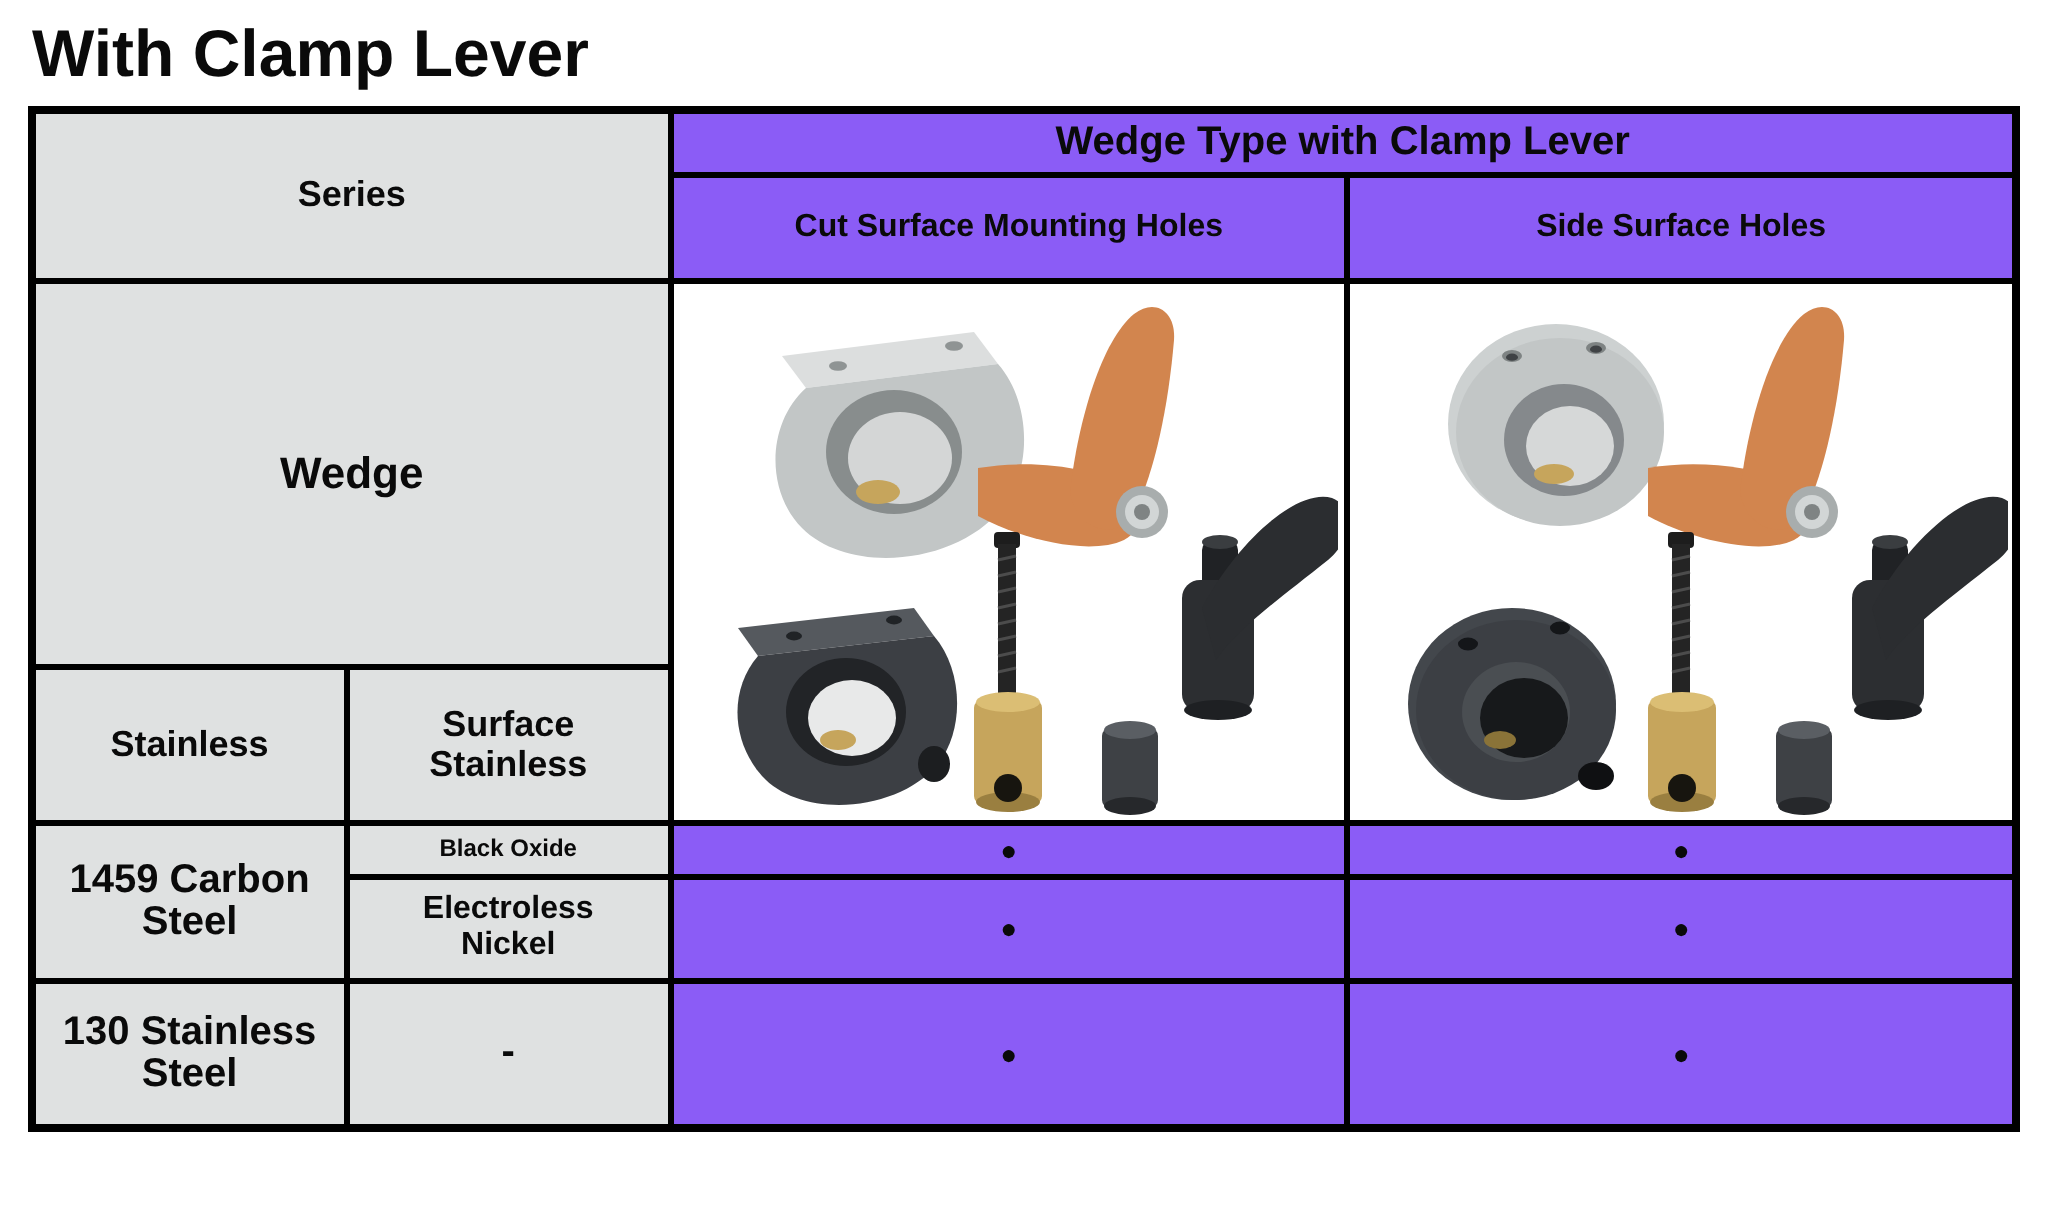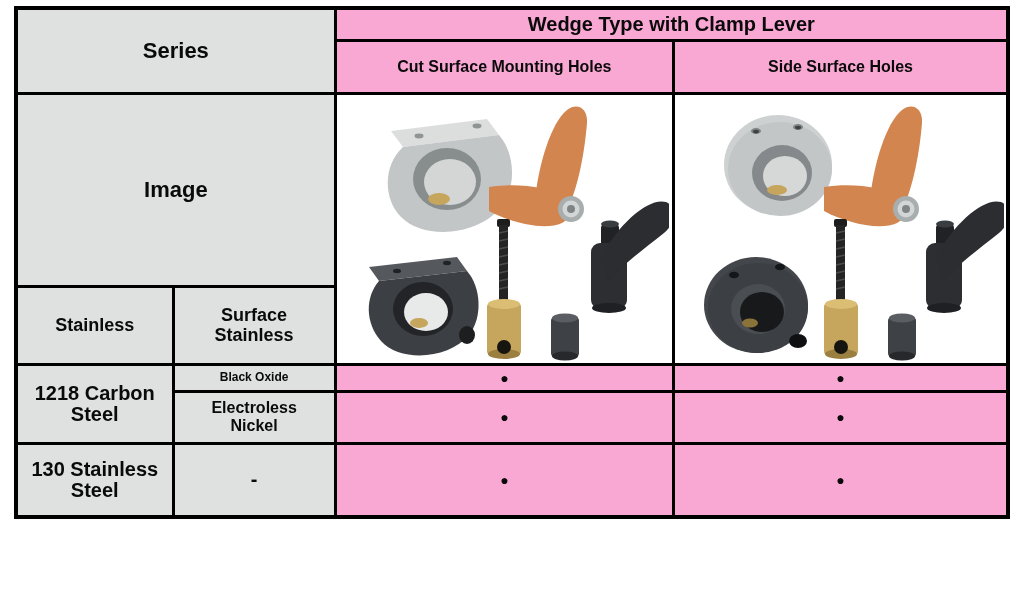--- a/index.html
+++ b/index.html
@@ -26,24 +26,24 @@
   }
   table.spec td {
     border: 3px solid #000;
     text-align: center;
     vertical-align: middle;
     font-weight: bold;
     padding: 0;
     overflow: hidden;
   }
   .bg-gray { background: #dfe1e1; }
-  .bg-blue { background: #f9a8d4; }
+  .bg-blue { background: #8b5cf6; }
   .bg-white { background: #ffffff; }
 
-  .cell-series   { font-size: 22px; }
+  .cell-series   { font-size: 18px; }
   .cell-group    { font-size: 20px; height: 32px; }
   .cell-colhead  { font-size: 16px; height: 53px; }
   .cell-imagelbl { font-size: 22px; height: 191px; }
   .cell-mathead  { font-size: 18px; height: 77px; line-height: 1.12; }
   .cell-material { font-size: 20px; line-height: 1.05; }
   .cell-treat    { font-size: 12px; line-height: 1.12; }
   .cell-treat-sm { font-size: 16px; line-height: 1.12; margin-top: 36px; }
   .row-h26 td { height: 27px; }
   .row-h50 td { height: 52px; }
   .row-h72 td { height: 74px; }
@@ -51,20 +51,21 @@
   .wrap-120 { display: inline-block; max-width: 122px; }
   .wrap-135 { display: inline-block; max-width: 135px; }
   .wrap-145 { display: inline-block; max-width: 145px; }
   .img-cell svg { display: block; margin: 0 auto; }
 </style>
 </head>
 <body>
 
 <div class="page">
 
+  <h1 class="title">With Clamp Lever</h1>
 
   <table class="spec">
     <colgroup>
       <col style="width:155px">
         <col style="width:160px">
         <col style="width:334px">
         <col style="width:330px">
     </colgroup>
     <tbody>
 
@@ -72,21 +73,21 @@
         <td colspan="2" rowspan="2" class="bg-gray cell-series">Series</td>
         <td colspan="2" class="bg-blue cell-group">Wedge Type with Clamp Lever</td>
       </tr>
 
       <tr>
         <td class="bg-blue cell-colhead">Cut Surface Mounting Holes</td>
         <td class="bg-blue cell-colhead">Side Surface Holes</td>
       </tr>
 
       <tr>
-        <td colspan="2" class="bg-gray cell-imagelbl">Image</td>
+        <td colspan="2" class="bg-gray cell-imagelbl">Wedge</td>
 
         <td rowspan="2" class="bg-white img-cell" aria-label="clamp-collar-cut-surface-mounting-holes-product-photo">
           <svg width="330" height="268" viewBox="0 0 330 268" role="img">
 
             <polygon points="52,36 148,24 160,40 64,52" fill="#dcdede"></polygon>
             <ellipse cx="80" cy="41" rx="4.5" ry="2.4" fill="#8f9494"></ellipse>
             <ellipse cx="138" cy="31" rx="4.5" ry="2.4" fill="#8f9494"></ellipse>
             <path d="M64,52 L160,40 C176,58 178,92 162,112 C140,140 86,146 62,122 C44,104 44,70 64,52 Z" fill="#c2c6c6"></path>
             <ellipse cx="108" cy="84" rx="34" ry="31" fill="#888d8d"></ellipse>
             <ellipse cx="111" cy="87" rx="26" ry="23" fill="#d4d6d6"></ellipse>
@@ -192,21 +193,21 @@
 
       <tr>
         <td class="bg-gray cell-mathead">Stainless</td>
         <td class="bg-gray cell-mathead">
           <span class="wrap-120">Surface Stainless</span>
         </td>
       </tr>
 
       <tr class="row-h26">
         <td rowspan="2" class="bg-gray cell-material">
-          <span class="wrap-135">1218 Carbon Steel</span>
+          <span class="wrap-135">1459 Carbon Steel</span>
         </td>
         <td class="bg-gray cell-treat">Black Oxide</td>
         <td class="bg-blue cell-dot">●</td>
         <td class="bg-blue cell-dot">●</td>
       </tr>
 
       <tr class="row-h50">
         <td class="bg-gray cell-treat-sm">
           <span class="wrap-120">Electroless Nickel</span>
         </td>

